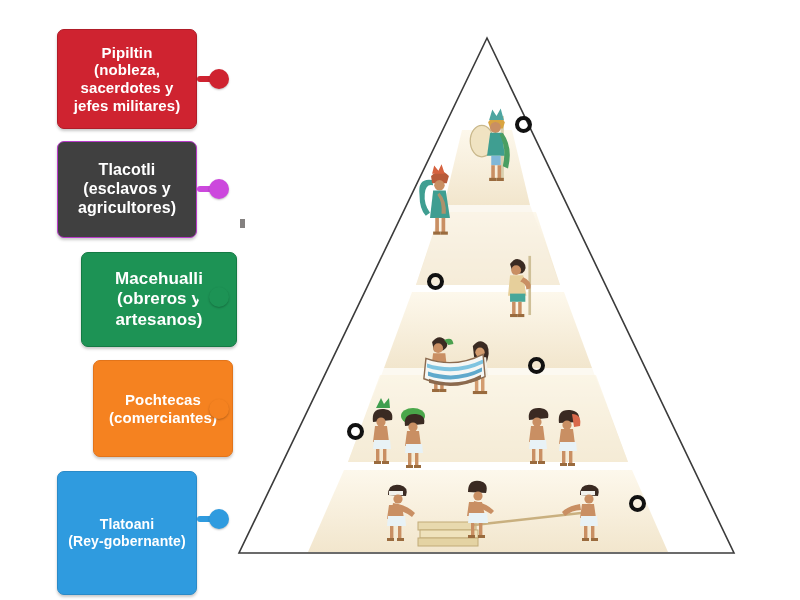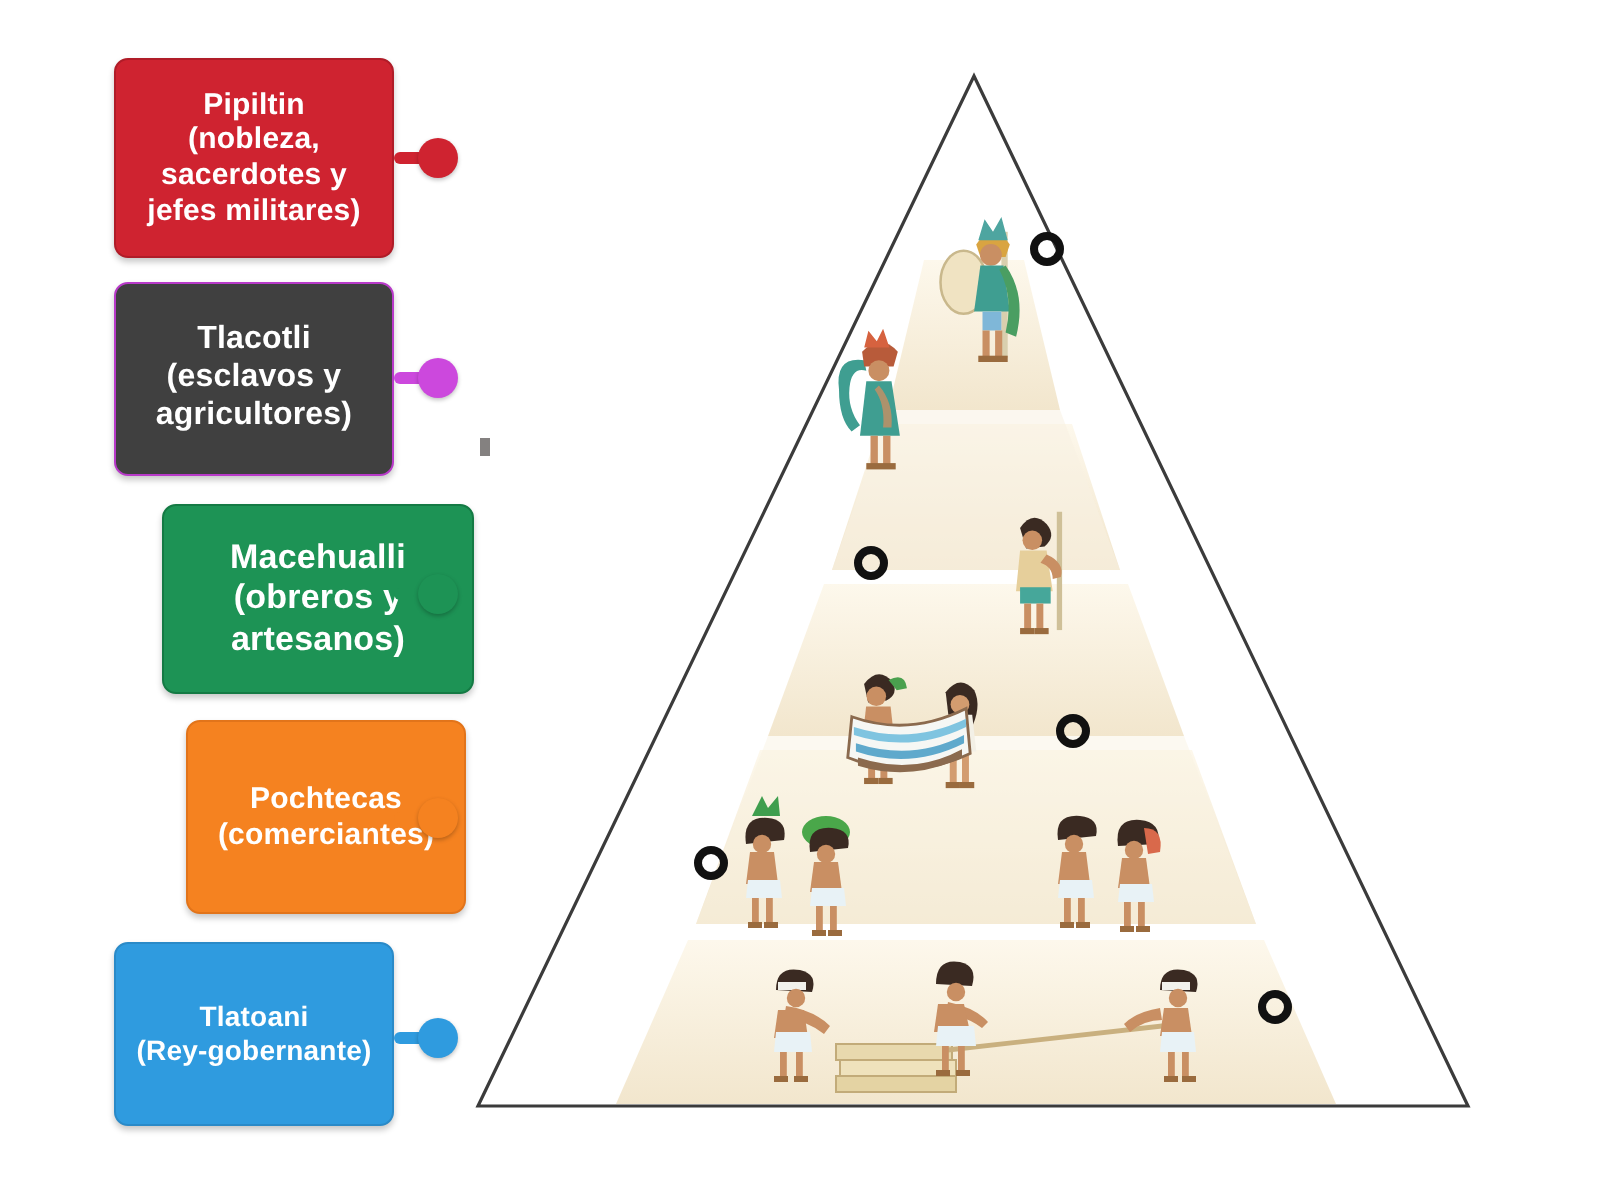--- a/index.html
+++ b/index.html
@@ -277,21 +277,21 @@
 artesanos)</span>
       </div>
       <div class="connector" style="left: 197px; top: 294px; width: 20px; background: rgb(29, 147, 85);"></div>
       <div class="knob" style="left: 209px; top: 287px; background: rgb(29, 147, 85);"></div>
       <div class="label-card" style="left: 57px; top: 360px; width: 140px; height: 97px; background: rgb(245, 130, 32); border: 1px solid rgb(226, 116, 26); font-size: 15px; margin-left: 36px;">
         <span class="label-text">Pochtecas
 (comerciantes)</span>
       </div>
       <div class="connector" style="left: 197px; top: 406px; width: 20px; background: rgb(245, 130, 32);"></div>
       <div class="knob" style="left: 209px; top: 399px; background: rgb(245, 130, 32);"></div>
-      <div class="label-card" style="left: 57px; top: 471px; width: 140px; height: 92px; background: rgb(47, 155, 223); border: 1px solid rgb(42, 138, 200); font-size: 14px;">
+      <div class="label-card" style="left: 57px; top: 471px; width: 140px; height: 124px; background: rgb(47, 155, 223); border: 1px solid rgb(42, 138, 200); font-size: 14px;">
         <span class="label-text">Tlatoani
 (Rey-gobernante)</span>
       </div>
       <div class="connector" style="left: 197px; top: 516px; width: 20px; background: rgb(47, 155, 223);"></div>
       <div class="knob" style="left: 209px; top: 509px; background: rgb(47, 155, 223);"></div>
     </div>
 
   <div id="targets-layer">
       <div class="drop-target" style="left: 515px; top: 116px;"></div>
       <div class="drop-target" style="left: 427px; top: 273px;"></div>

